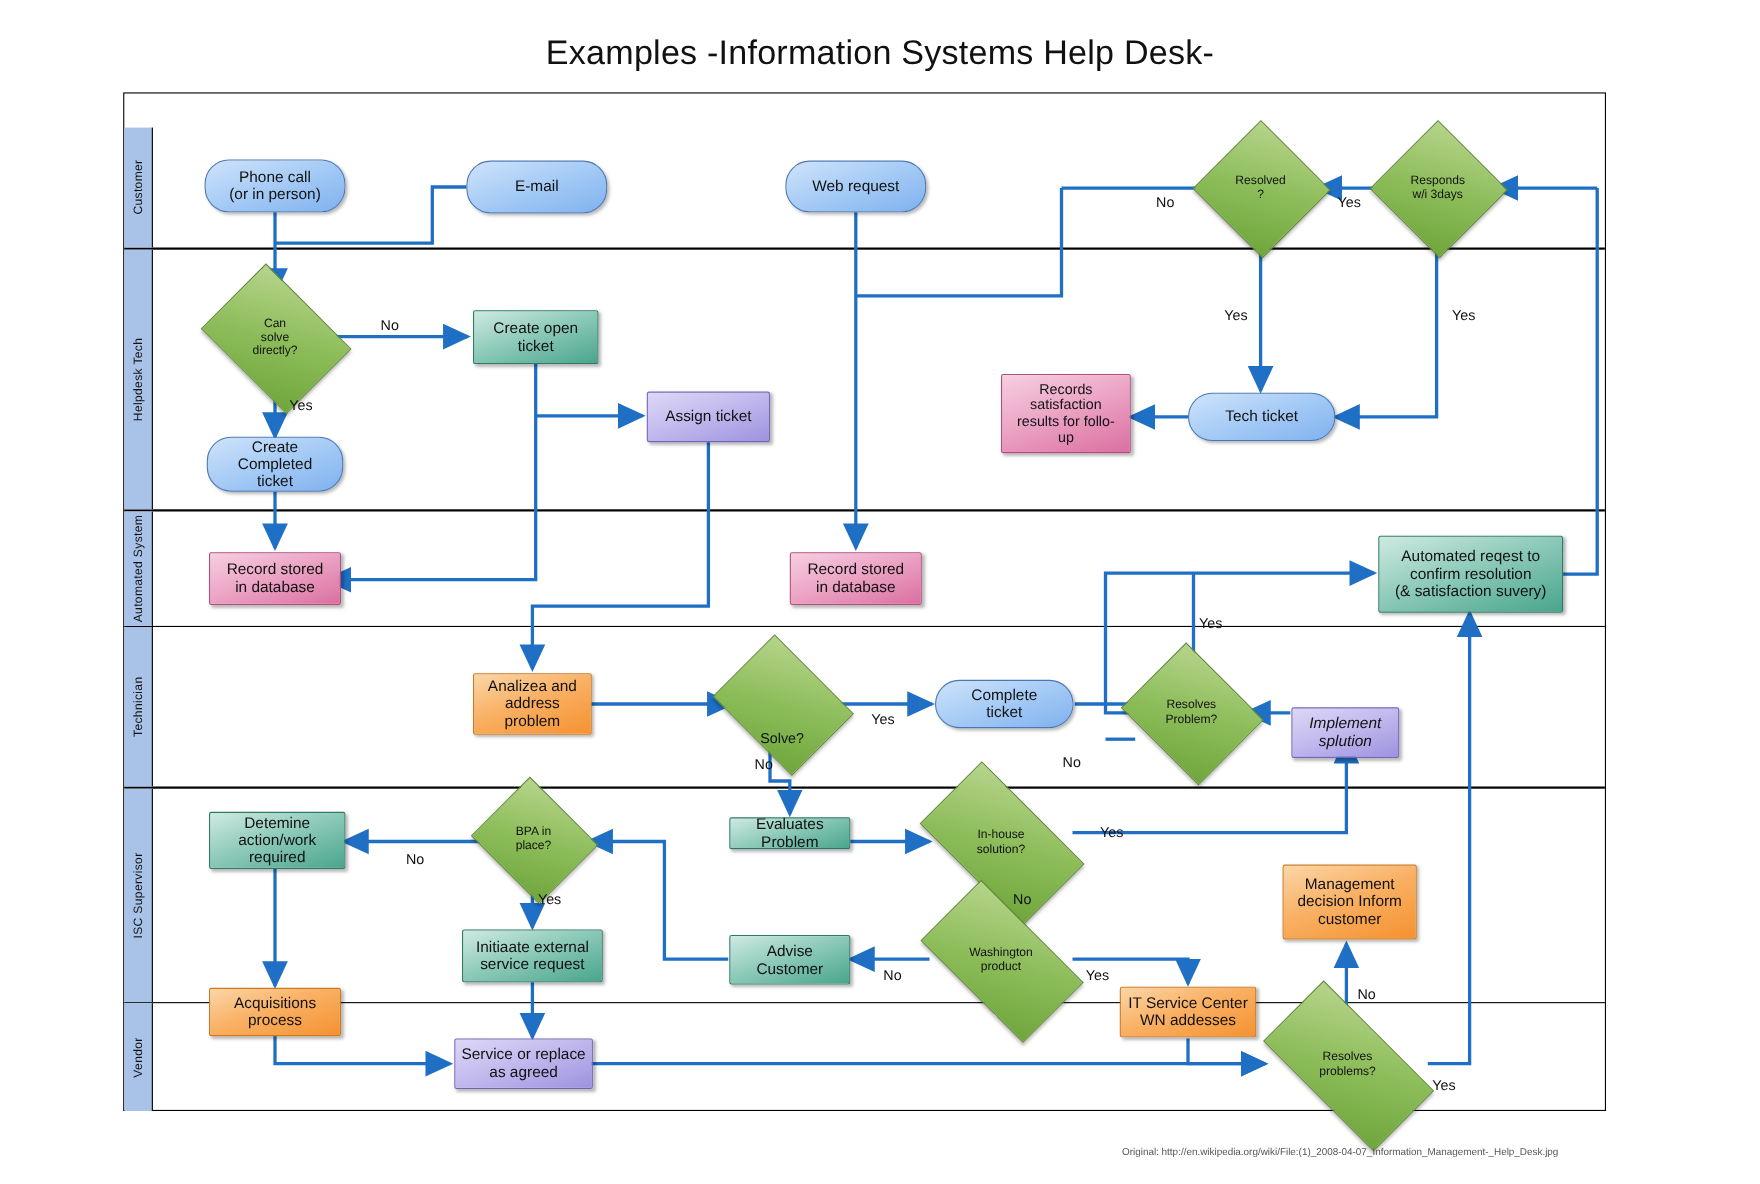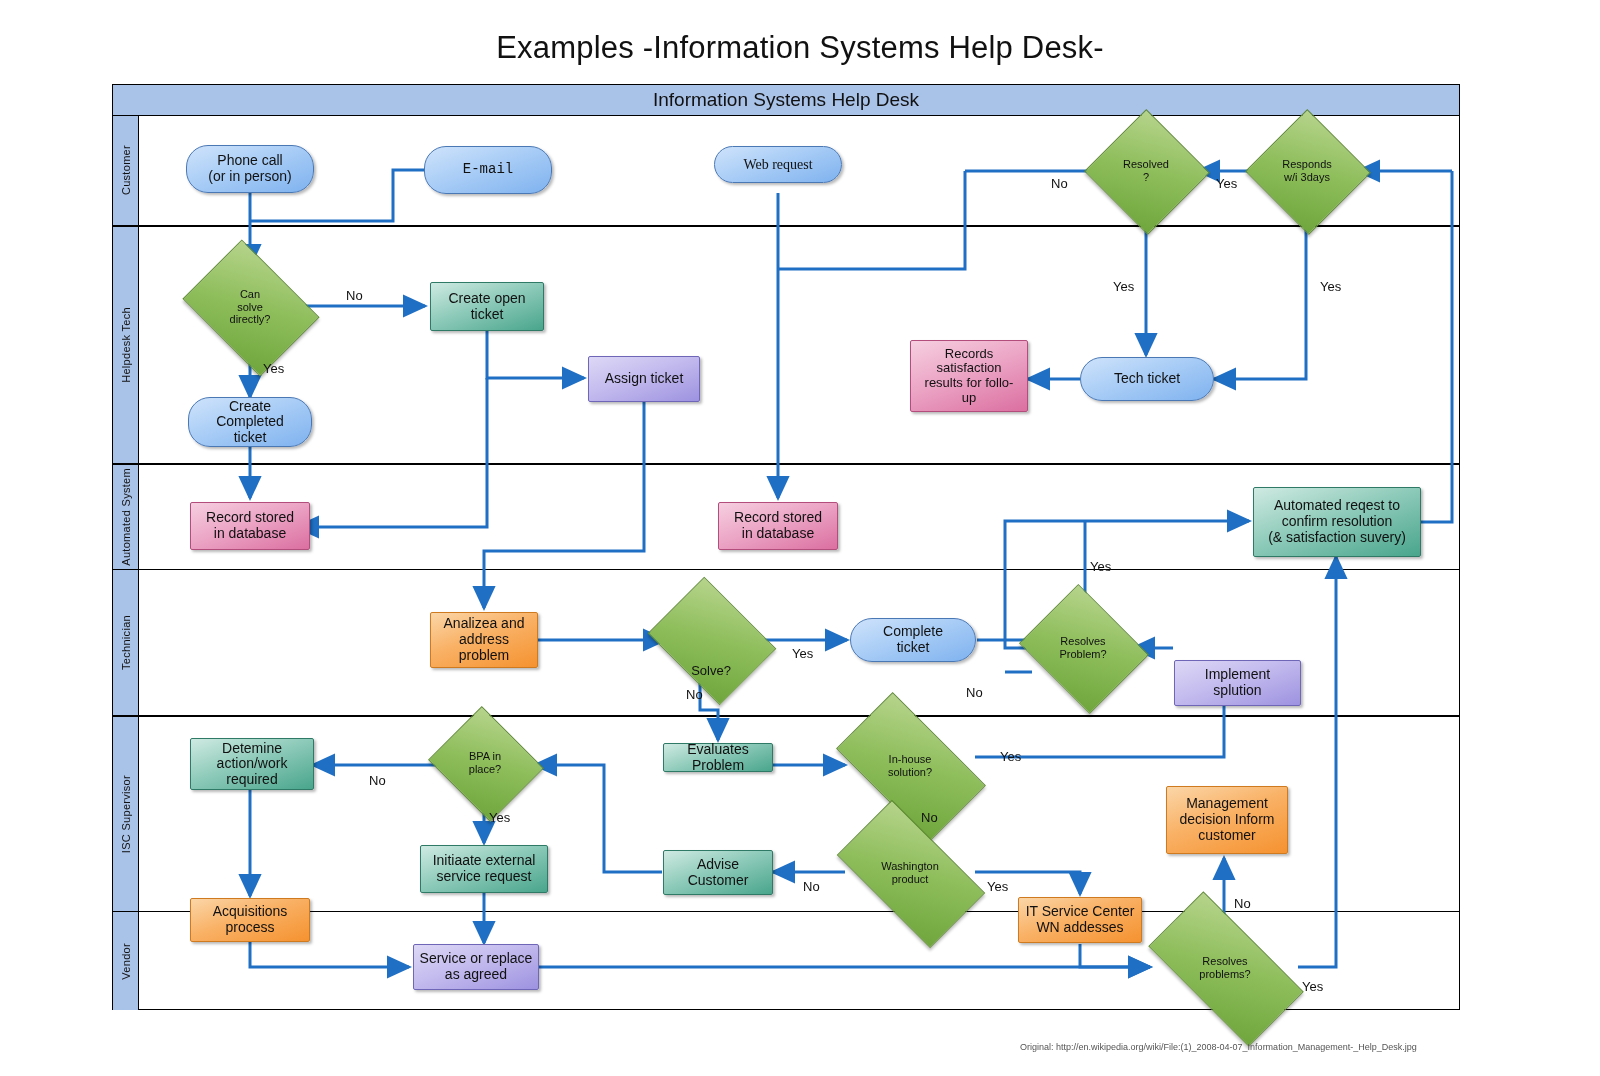--- a/index.html
+++ b/index.html
@@ -79,21 +79,20 @@
   }
 </style>
 </head>
 <body>
 
 <div id="stage">
 
   <div id="title">Examples -Information Systems Help Desk-</div>
 
   <div id="pool">
-    <div id="pool-header">Information Systems Help Desk</div>
 
     <div class="lane thick" style="top:31px;height:111px;">
       <div class="lane-label">
           <span>Customer</span>
         </div>
     </div>
     <div class="lane thick" style="top:142px;height:238px;">
       <div class="lane-label">
           <span>Helpdesk Tech</span>
         </div>
@@ -208,25 +207,25 @@
       <path d="M1224,932 L1224,858" marker-end="url(#ah)"></path>
 
       <path d="M1298,967 L1336,967 L1336,557" marker-end="url(#ah)"></path>
     </g>
   </svg>
 
   <div class="node n-blue rounded" style="left:186px;top:145px;width:128px;height:48px;">
     <span>Phone call<br>(or in person)</span>
   </div>
 
-  <div class="node n-blue rounded" style="left:424px;top:146px;width:128px;height:48px;font-family:Liberation Mono, monospace;">
+  <div class="node n-blue rounded" style="left:424px;top:146px;width:128px;height:48px;">
     <span>E-mail</span>
   </div>
 
-  <div class="node n-blue rounded" style="left:714px;top:146px;width:128px;height:37px;font-family:Liberation Serif, serif;">
+  <div class="node n-blue rounded" style="left:714px;top:146px;width:128px;height:47px;">
     <span>Web request</span>
   </div>
 
   <div class="diamond" style="left:1102px;top:128px;width:88px;height:86px;">
     <div class="dshape"></div>
     <div class="dtext">Resolved<br>?</div>
   </div>
 
   <div class="diamond" style="left:1263px;top:128px;width:88px;height:86px;">
     <div class="dshape"></div>
@@ -281,21 +280,21 @@
 
   <div class="node n-blue rounded" style="left:850px;top:618px;width:126px;height:44px;">
     <span>Complete<br>ticket</span>
   </div>
 
   <div class="diamond" style="left:1034px;top:607px;width:98px;height:82px;">
     <div class="dshape"></div>
     <div class="dtext">Resolves<br>Problem?</div>
   </div>
 
-  <div class="node n-purple rect" style="left:1174px;top:660px;width:127px;height:46px;">
+  <div class="node n-purple rect" style="left:1174px;top:643px;width:98px;height:46px;font-style:italic;">
     <span>Implement<br>splution</span>
   </div>
 
   <div class="node n-teal rect" style="left:190px;top:738px;width:124px;height:52px;align-items:center;">
     <span>Detemine<br>action/work<br>required</span>
   </div>
 
   <div class="diamond" style="left:442px;top:726px;width:86px;height:74px;">
     <div class="dshape"></div>
     <div class="dtext">BPA in<br>place?</div>

